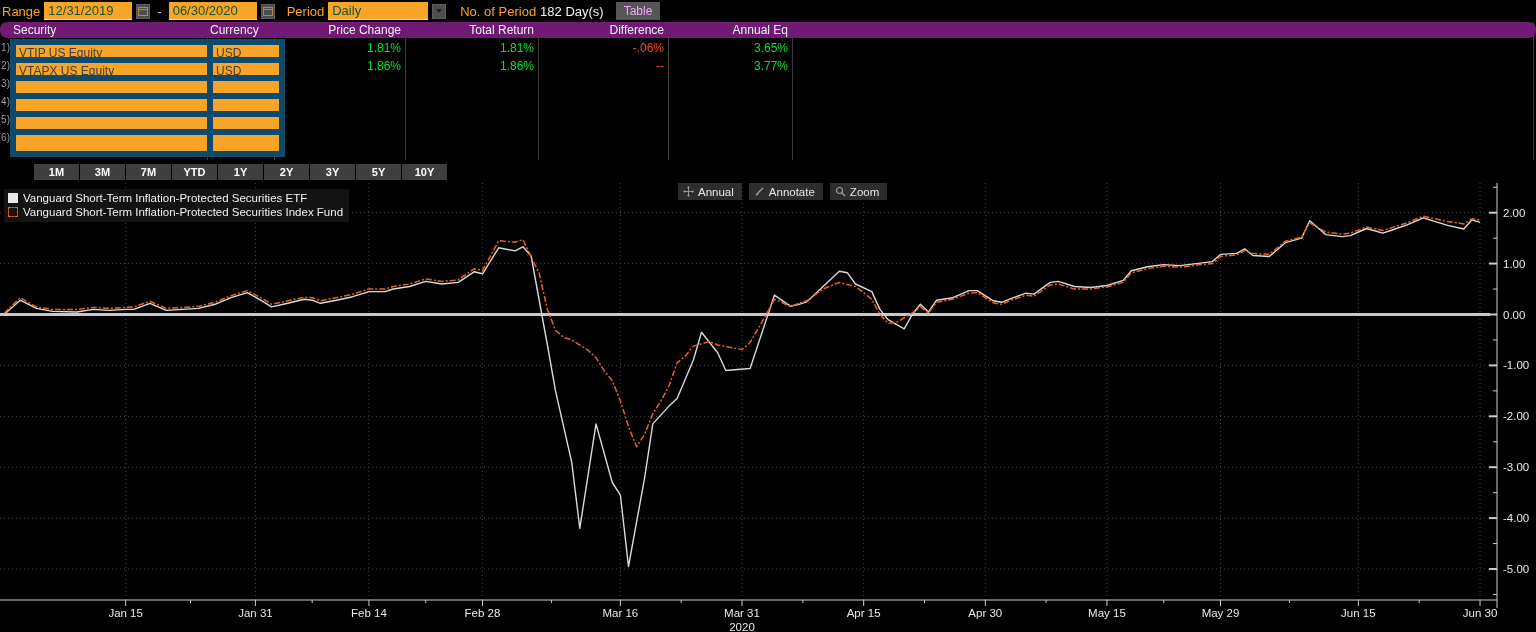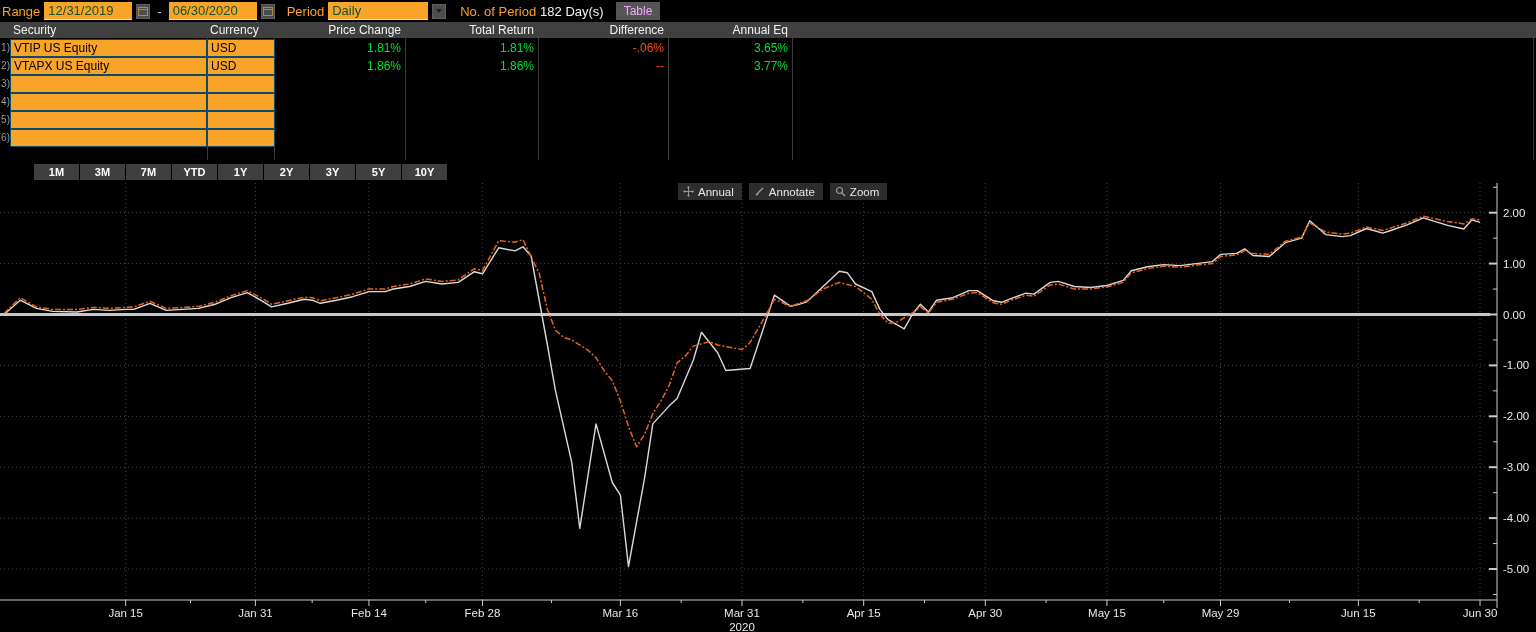--- a/index.html
+++ b/index.html
@@ -12,25 +12,25 @@
   .datefield{width:80px;}
   .sqbtn{width:14px;height:15px;background:#4d4d4d;border:1px solid #5f5f5f;display:flex;align-items:center;justify-content:center;box-sizing:border-box;}
   .dash{color:#ddd;font-size:13px;padding:0 3px;}
   .periodfield{width:92px;}
   .whiteval{color:#f2f2f2;font-size:13px;white-space:nowrap;}
   .graybtn{background:#555;color:#f0abfc;font-size:12px;padding:2px 8px;margin-left:8px;}
   
   .tablewrap{position:absolute;left:0;top:22px;width:1536px;height:138px;}
   .guides{position:absolute;left:0;top:0;width:1536px;height:138px;}
   .vguide{position:absolute;top:0;width:1px;height:138px;background:#3c3c3c;}
-  .thead{position:absolute;left:0;top:0;width:1536px;height:16px;background:#404040;}
+  .thead{position:absolute;left:0;top:0;width:1536px;height:16px;background:#701a75;border-radius:7px;}
   .th{position:absolute;top:1px;font-size:12px;color:#f2f2f2;white-space:nowrap;}
   .trow{position:absolute;left:0;width:1536px;height:18px;}
   .rownum{position:absolute;left:0;top:3px;width:10px;font-size:10px;color:#9a9a9a;text-align:right;}
-  .cell-orange{position:absolute;top:0;height:16px;background:#f7a428;border:1px solid #0c4a6e;color:#000000;font-size:12px;padding:0 3px;box-sizing:content-box;line-height:17px;white-space:nowrap;overflow:hidden;}
+  .cell-orange{position:absolute;top:0;height:16px;background:#f7a428;border:6px solid #0c4a6e;color:#404040;font-size:12px;padding:0 3px;box-sizing:content-box;line-height:17px;white-space:nowrap;overflow:hidden;}
   .cell-val{position:absolute;top:0;height:18px;font-size:12px;line-height:18px;text-align:right;white-space:nowrap;}
   .pos{color:#00e132;}
   .neg{color:#ff4a14;}
   
   .rangebar{position:absolute;left:1px;top:164px;display:flex;gap:1px;margin-left:33px;}
   .rbtn{width:45px;height:16px;background:#3f3f3f;color:#fff;font-size:11px;font-weight:bold;text-align:center;line-height:16px;}
   
   .chart{position:absolute;left:0;top:181px;width:1536px;height:451px;}
   .legend{position:absolute;left:4px;top:8px;background:#131313;padding:2px 6px 3px 4px;z-index:3;}
   .legrow{display:flex;align-items:center;height:14px;}
@@ -235,20 +235,30 @@
         <text x="1358.37" y="436" fill="#e8e8e8" font-size="11.5" text-anchor="middle" font-family="Liberation Sans, DejaVu Sans, sans-serif">Jun 15</text>
         <line x1="1289.435" y1="419" x2="1289.435" y2="422" stroke="#cccccc"></line>
         <line x1="1480.02" y1="419" x2="1480.02" y2="425" stroke="#cccccc"></line>
         <text x="1480.02" y="436" fill="#e8e8e8" font-size="11.5" text-anchor="middle" font-family="Liberation Sans, DejaVu Sans, sans-serif">Jun 30</text>
         <line x1="1419.195" y1="419" x2="1419.195" y2="422" stroke="#cccccc"></line>
         <text x="742.01" y="450" fill="#e8e8e8" font-size="11.5" text-anchor="middle" font-family="Liberation Sans, DejaVu Sans, sans-serif">2020</text>
         <polyline points="4.0,133.5 20.2,119.2 36.4,127.4 52.7,130.4 77.0,131.0 93.2,128.4 109.4,129.4 125.6,128.4 133.8,128.4 150.0,122.3 166.2,129.4 182.4,128.4 198.6,127.4 214.9,123.3 231.1,116.7 247.3,111.6 263.5,120.8 271.6,125.9 287.8,122.3 304.1,118.2 312.2,119.2 320.3,122.3 336.5,119.2 352.7,115.7 368.9,110.6 385.2,110.6 393.3,108.0 409.5,105.5 425.7,100.4 441.9,103.0 458.2,101.4 474.4,90.7 482.5,92.8 498.7,66.8 514.9,69.9 523.0,65.8 531.1,75.0 547.4,164.0 555.5,209.8 571.7,281.1 579.8,347.3 596.0,242.9 612.3,301.5 620.4,314.2 628.5,385.5 644.7,296.4 652.8,242.9 669.0,225.1 677.1,217.5 693.3,179.3 701.5,151.3 717.7,171.7 725.8,189.5 750.1,187.5 766.3,138.6 774.4,114.2 790.7,125.4 798.8,123.3 806.9,120.8 823.1,105.5 839.3,90.2 847.4,91.8 855.5,103.0 871.8,110.6 879.9,128.4 888.0,138.6 904.2,147.8 912.3,133.5 920.4,123.3 928.5,131.0 936.6,119.2 952.9,116.7 969.1,109.6 977.2,109.6 993.4,119.8 1001.5,121.3 1009.6,118.2 1025.9,112.1 1034.0,113.1 1050.2,101.4 1058.3,100.4 1074.5,105.5 1090.7,106.5 1107.0,104.5 1123.2,99.4 1131.3,89.7 1147.5,85.7 1163.7,83.6 1179.9,84.6 1196.2,82.6 1212.4,80.6 1220.5,73.4 1236.7,72.4 1244.8,67.8 1252.9,74.5 1269.2,75.5 1285.4,61.7 1301.6,57.2 1309.7,39.8 1325.9,53.6 1342.1,55.6 1350.3,54.6 1366.5,47.5 1382.7,52.1 1390.8,49.5 1407.0,43.9 1423.3,36.8 1439.5,41.9 1447.6,44.4 1463.8,48.0 1471.9,38.8 1480.0,41.4" fill="none" stroke="#d9d9d9" stroke-width="1.4" stroke-linejoin="round"></polyline>
         <polyline points="4.0,132.5 20.2,116.7 36.4,125.9 52.7,128.4 77.0,128.4 93.2,126.4 109.4,127.4 125.6,126.4 133.8,125.9 150.0,120.3 166.2,127.4 182.4,126.4 198.6,125.4 214.9,121.3 231.1,114.7 247.3,109.6 263.5,118.2 271.6,123.3 287.8,119.8 304.1,116.2 312.2,116.7 320.3,119.8 336.5,116.7 352.7,113.1 368.9,108.0 385.2,108.0 393.3,105.5 409.5,103.0 425.7,97.9 441.9,100.4 458.2,98.9 474.4,87.7 482.5,89.7 498.7,59.7 514.9,61.2 523.0,58.7 539.3,92.8 547.4,128.4 555.5,149.3 563.6,156.4 571.7,158.9 587.9,169.1 596.0,176.8 604.1,189.5 612.3,199.7 620.4,220.0 628.5,245.5 636.6,265.8 644.7,253.1 652.8,232.8 660.9,220.0 669.0,204.8 677.1,181.9 685.2,175.2 693.3,165.1 709.6,160.5 717.7,164.0 742.0,168.6 750.1,161.5 766.3,133.5 774.4,118.2 790.7,125.4 798.8,122.3 806.9,119.8 823.1,108.0 839.3,101.4 855.5,105.5 871.8,118.2 879.9,133.5 888.0,142.2 896.1,141.6 912.3,132.0 920.4,125.9 928.5,132.0 936.6,121.3 952.9,118.2 969.1,112.1 977.2,111.6 993.4,121.8 1001.5,123.3 1009.6,119.8 1025.9,114.2 1034.0,115.2 1050.2,104.0 1058.3,103.0 1074.5,108.0 1090.7,108.0 1107.0,106.0 1123.2,101.4 1131.3,91.8 1147.5,87.7 1163.7,85.1 1179.9,86.2 1196.2,84.1 1212.4,82.6 1220.5,75.5 1236.7,73.9 1244.8,69.4 1252.9,72.4 1269.2,73.4 1285.4,60.2 1301.6,56.1 1309.7,41.9 1325.9,51.0 1342.1,53.1 1350.3,52.1 1366.5,46.0 1382.7,49.5 1390.8,47.0 1407.0,41.9 1423.3,35.3 1439.5,38.8 1447.6,40.4 1463.8,42.9 1471.9,37.8 1480.0,38.8" fill="none" stroke="#e8631a" stroke-width="1.5" stroke-linejoin="round" stroke-dasharray="6 2 2 2"></polyline>
       </svg>
 
+    <div class="legend">
+      <div class="legrow">
+        <span class="sw sw-solid"></span>
+        <span class="legtext">Vanguard Short-Term Inflation-Protected Securities ETF</span>
+      </div>
+      <div class="legrow">
+        <span class="sw sw-dash"></span>
+        <span class="legtext">Vanguard Short-Term Inflation-Protected Securities Index Fund</span>
+      </div>
+    </div>
 
     <div class="tools">
       <div class="toolbtn">
         <svg width="11" height="11" viewBox="0 0 11 11">
             <g stroke="#9a9a9a" stroke-width="1">
               <line x1="5.5" y1="1" x2="5.5" y2="10"></line>
               <line x1="1" y1="5.5" x2="10" y2="5.5"></line>
             </g>
             <g fill="#9a9a9a">
               <path d="M5.5 0 L7 2 L4 2 Z"></path>

